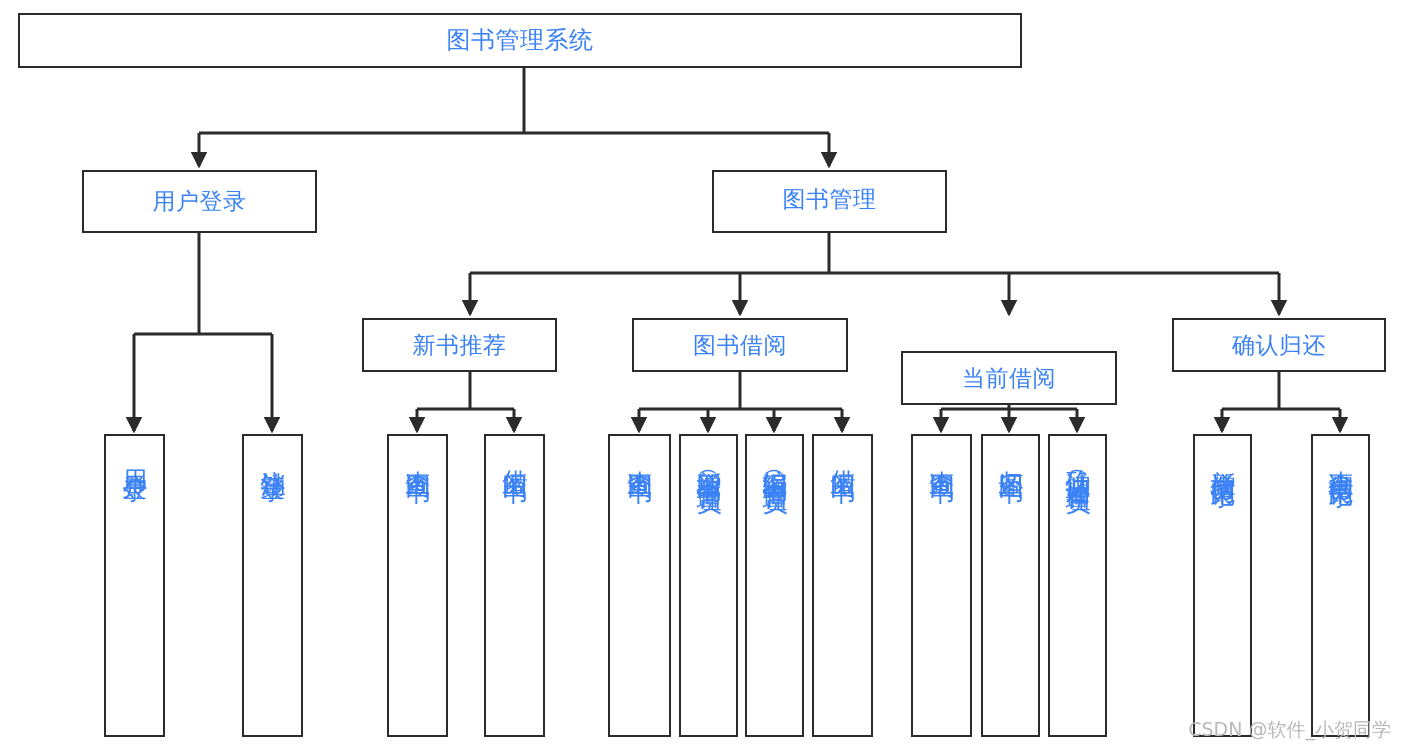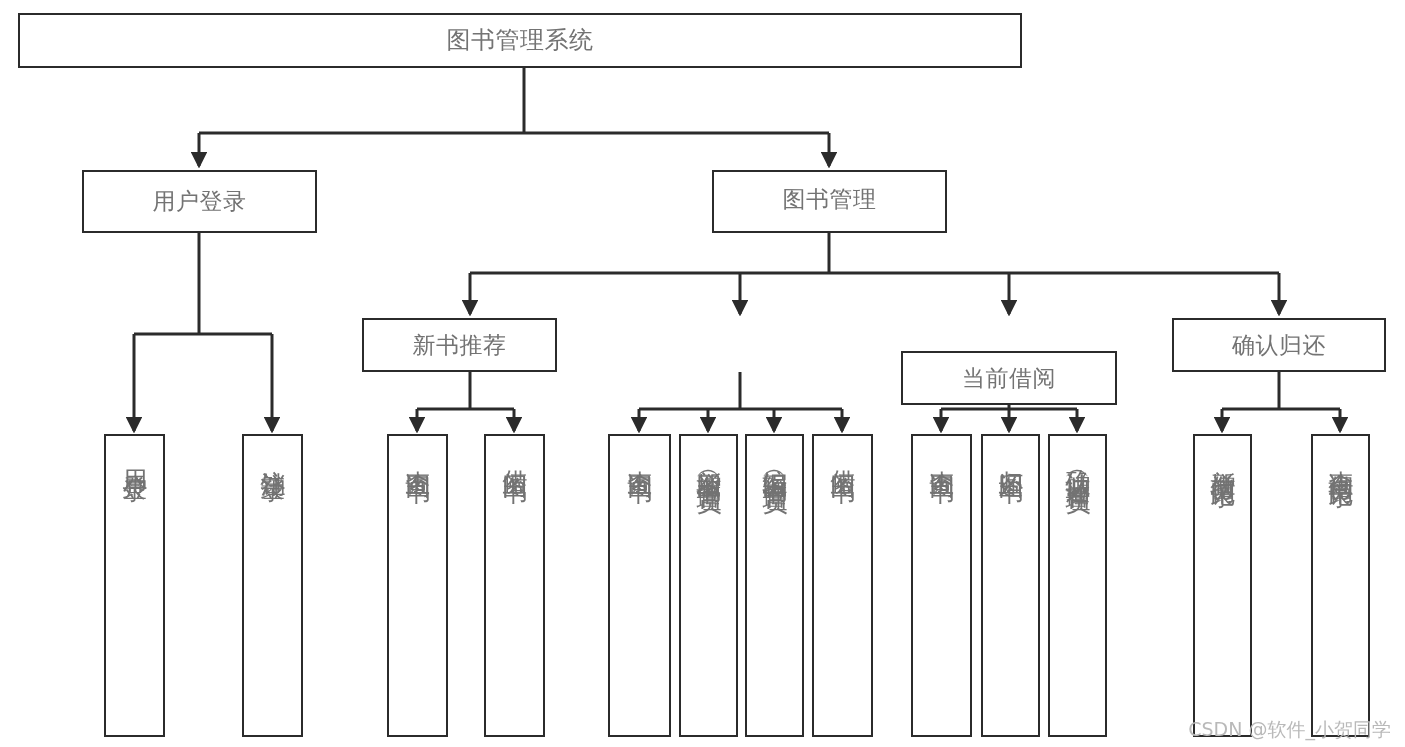--- a/index.html
+++ b/index.html
@@ -25,21 +25,21 @@
     height: 747px;
   }
   .node {
     position: absolute;
     box-sizing: border-box;
     border: 2.5px solid #2b2b2b;
     background: #ffffff;
     display: flex;
     align-items: center;
     justify-content: center;
-    color: #737373;
+    color: #3b82f6;
   }
   .node .label {
     font-size: 23px;
     line-height: 1.15;
     letter-spacing: 0.5px;
     white-space: nowrap;
   }
   .node.vertical {
     align-items: flex-start;
     justify-content: center;
@@ -127,20 +127,23 @@
   <div class="node" style="left:82px; top:170px; width:235px; height:63px;">
     <span class="label">用户登录</span>
   </div>
   <div class="node" style="left:712px; top:170px; width:235px; height:63px;font-family:Liberation Mono, monospace;">
     <span class="label">图书管理</span>
   </div>
 
   <div class="node" style="left:362px; top:318px; width:195px; height:54px;">
     <span class="label">新书推荐</span>
   </div>
+  <div class="node" style="left:632px; top:318px; width:216px; height:54px;">
+    <span class="label">图书借阅</span>
+  </div>
   <div class="node" style="left:901px; top:318px; width:216px; height:54px;margin-top:33px;">
     <span class="label">当前借阅</span>
   </div>
   <div class="node" style="left:1172px; top:318px; width:214px; height:54px;">
     <span class="label">确认归还</span>
   </div>
 
   <div class="node vertical" style="left:104px; top:434px; width:61px; height:303px;">
     <span class="label">用户登录</span>
   </div>

